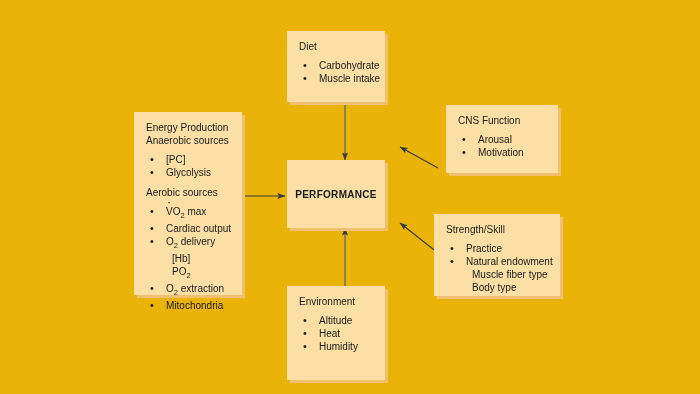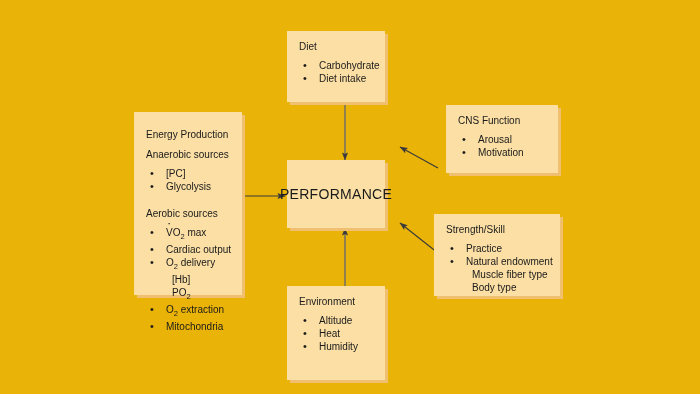--- a/index.html
+++ b/index.html
@@ -23,21 +23,21 @@
     
     box-shadow: 3px 3px 0 0 #f0c070;
     padding: 9px 10px 8px 12px;
   }
   .node .title {
     font-size: 10px;
     line-height: 13px;
     white-space: nowrap;
     margin-bottom: 2px;
   }
-  .node .title.tight { margin-bottom: 0; margin-top: 7px; }
+  .node .title.tight { margin-bottom: 0; }
   .bullets {
     list-style: none;
     margin: 6px 0 0 0;
     padding: 0;
   }
   .bullets li {
     font-size: 10px;
     line-height: 13px;
     position: relative;
     padding-left: 20px;
@@ -69,23 +69,24 @@
     line-height: 8px;
   }
   
   #node-performance {
     display: flex;
     align-items: center;
     justify-content: center;
     padding: 0;
   }
   #node-performance .center-label {
-    font-size: 14px;
+    font-size: 10px;
     letter-spacing: 0.3px;
     white-space: nowrap;
+    font-weight: bold;
   }
   svg.arrows {
     position: absolute;
     left: 0; top: 0;
     width: 700px; height: 394px;
     pointer-events: none;
   }
 </style>
 </head>
 <body>
@@ -107,21 +108,21 @@
 
     <line x1="438" y1="253" x2="400" y2="223" stroke="#3a3a3a" stroke-width="1.1" marker-end="url(#ah)"></line>
 
     <line x1="345" y1="287" x2="345" y2="228" stroke="#6b6b6b" stroke-width="1.4" marker-end="url(#ah)"></line>
   </svg>
 
   <div class="node" id="node-diet" style="left:287px; top:31px; width:98px; height:71px;">
     <div class="title">Diet</div>
     <ul class="bullets">
       <li class="bulleted">Carbohydrate</li>
-      <li class="bulleted">Diet intake</li>
+      <li class="bulleted">Muscle intake</li>
     </ul>
   </div>
 
   <div class="node" id="node-energy" style="left:134px; top:112px; width:108px; height:183px;">
     <div class="title tight">Energy Production</div>
     <div class="title tight">Anaerobic sources</div>
     <ul class="bullets">
       <li class="bulleted">[PC]</li>
       <li class="bulleted">Glycolysis</li>
     </ul>

